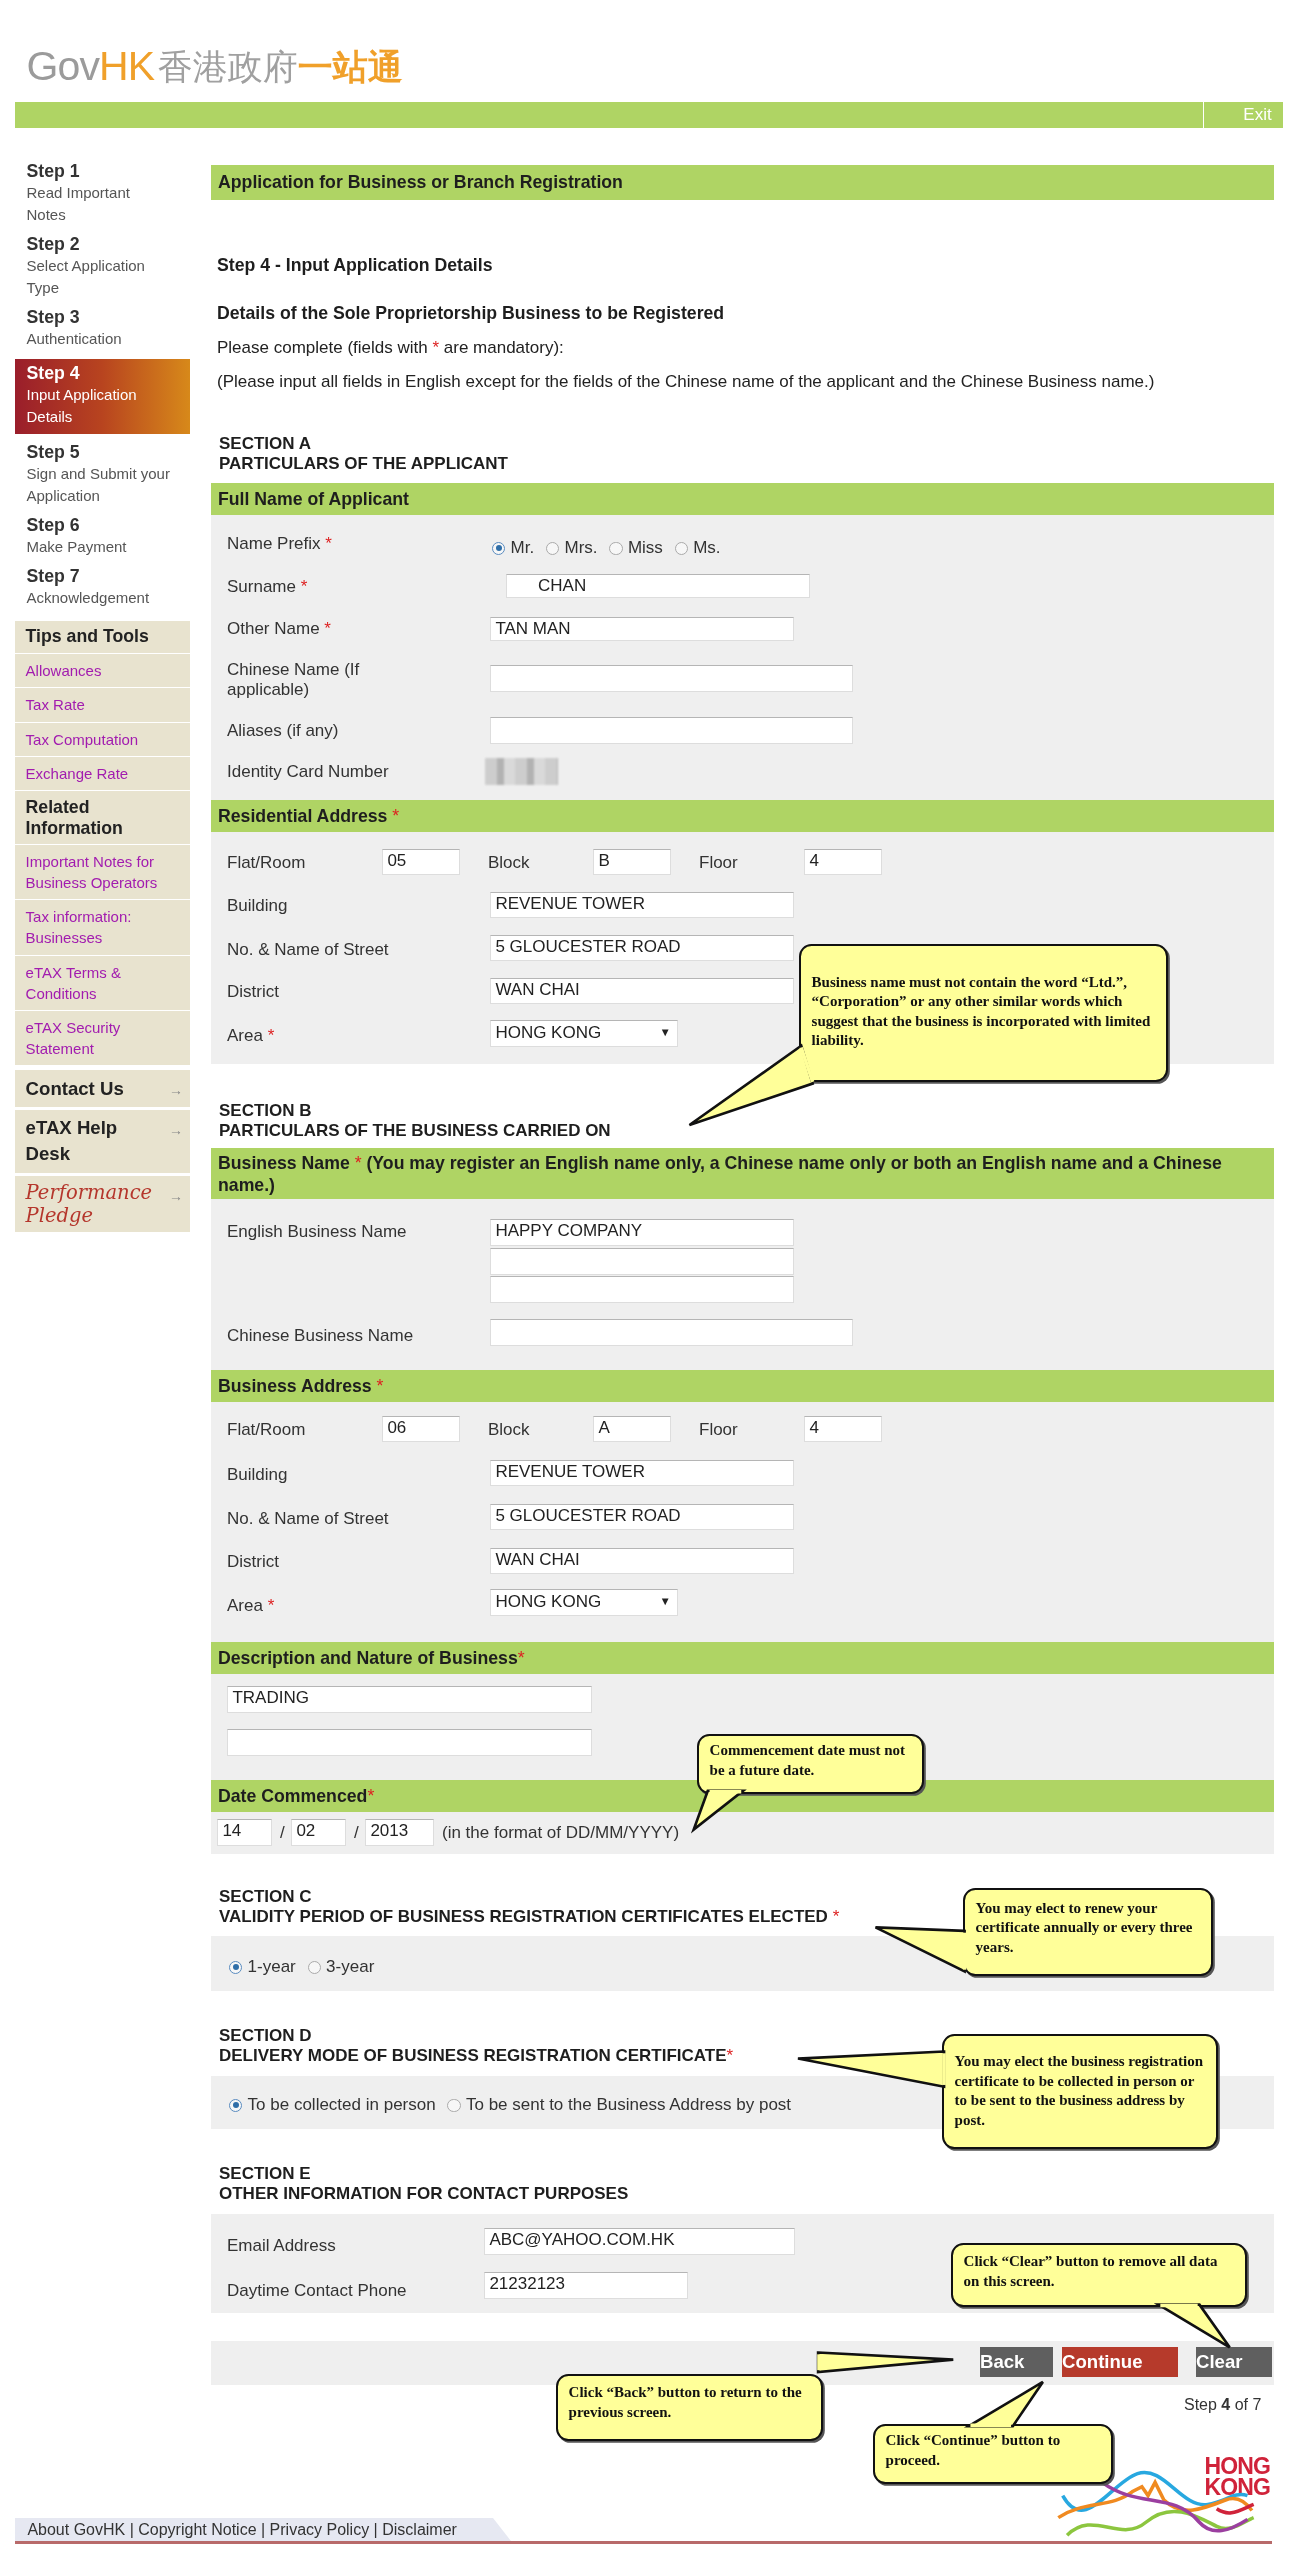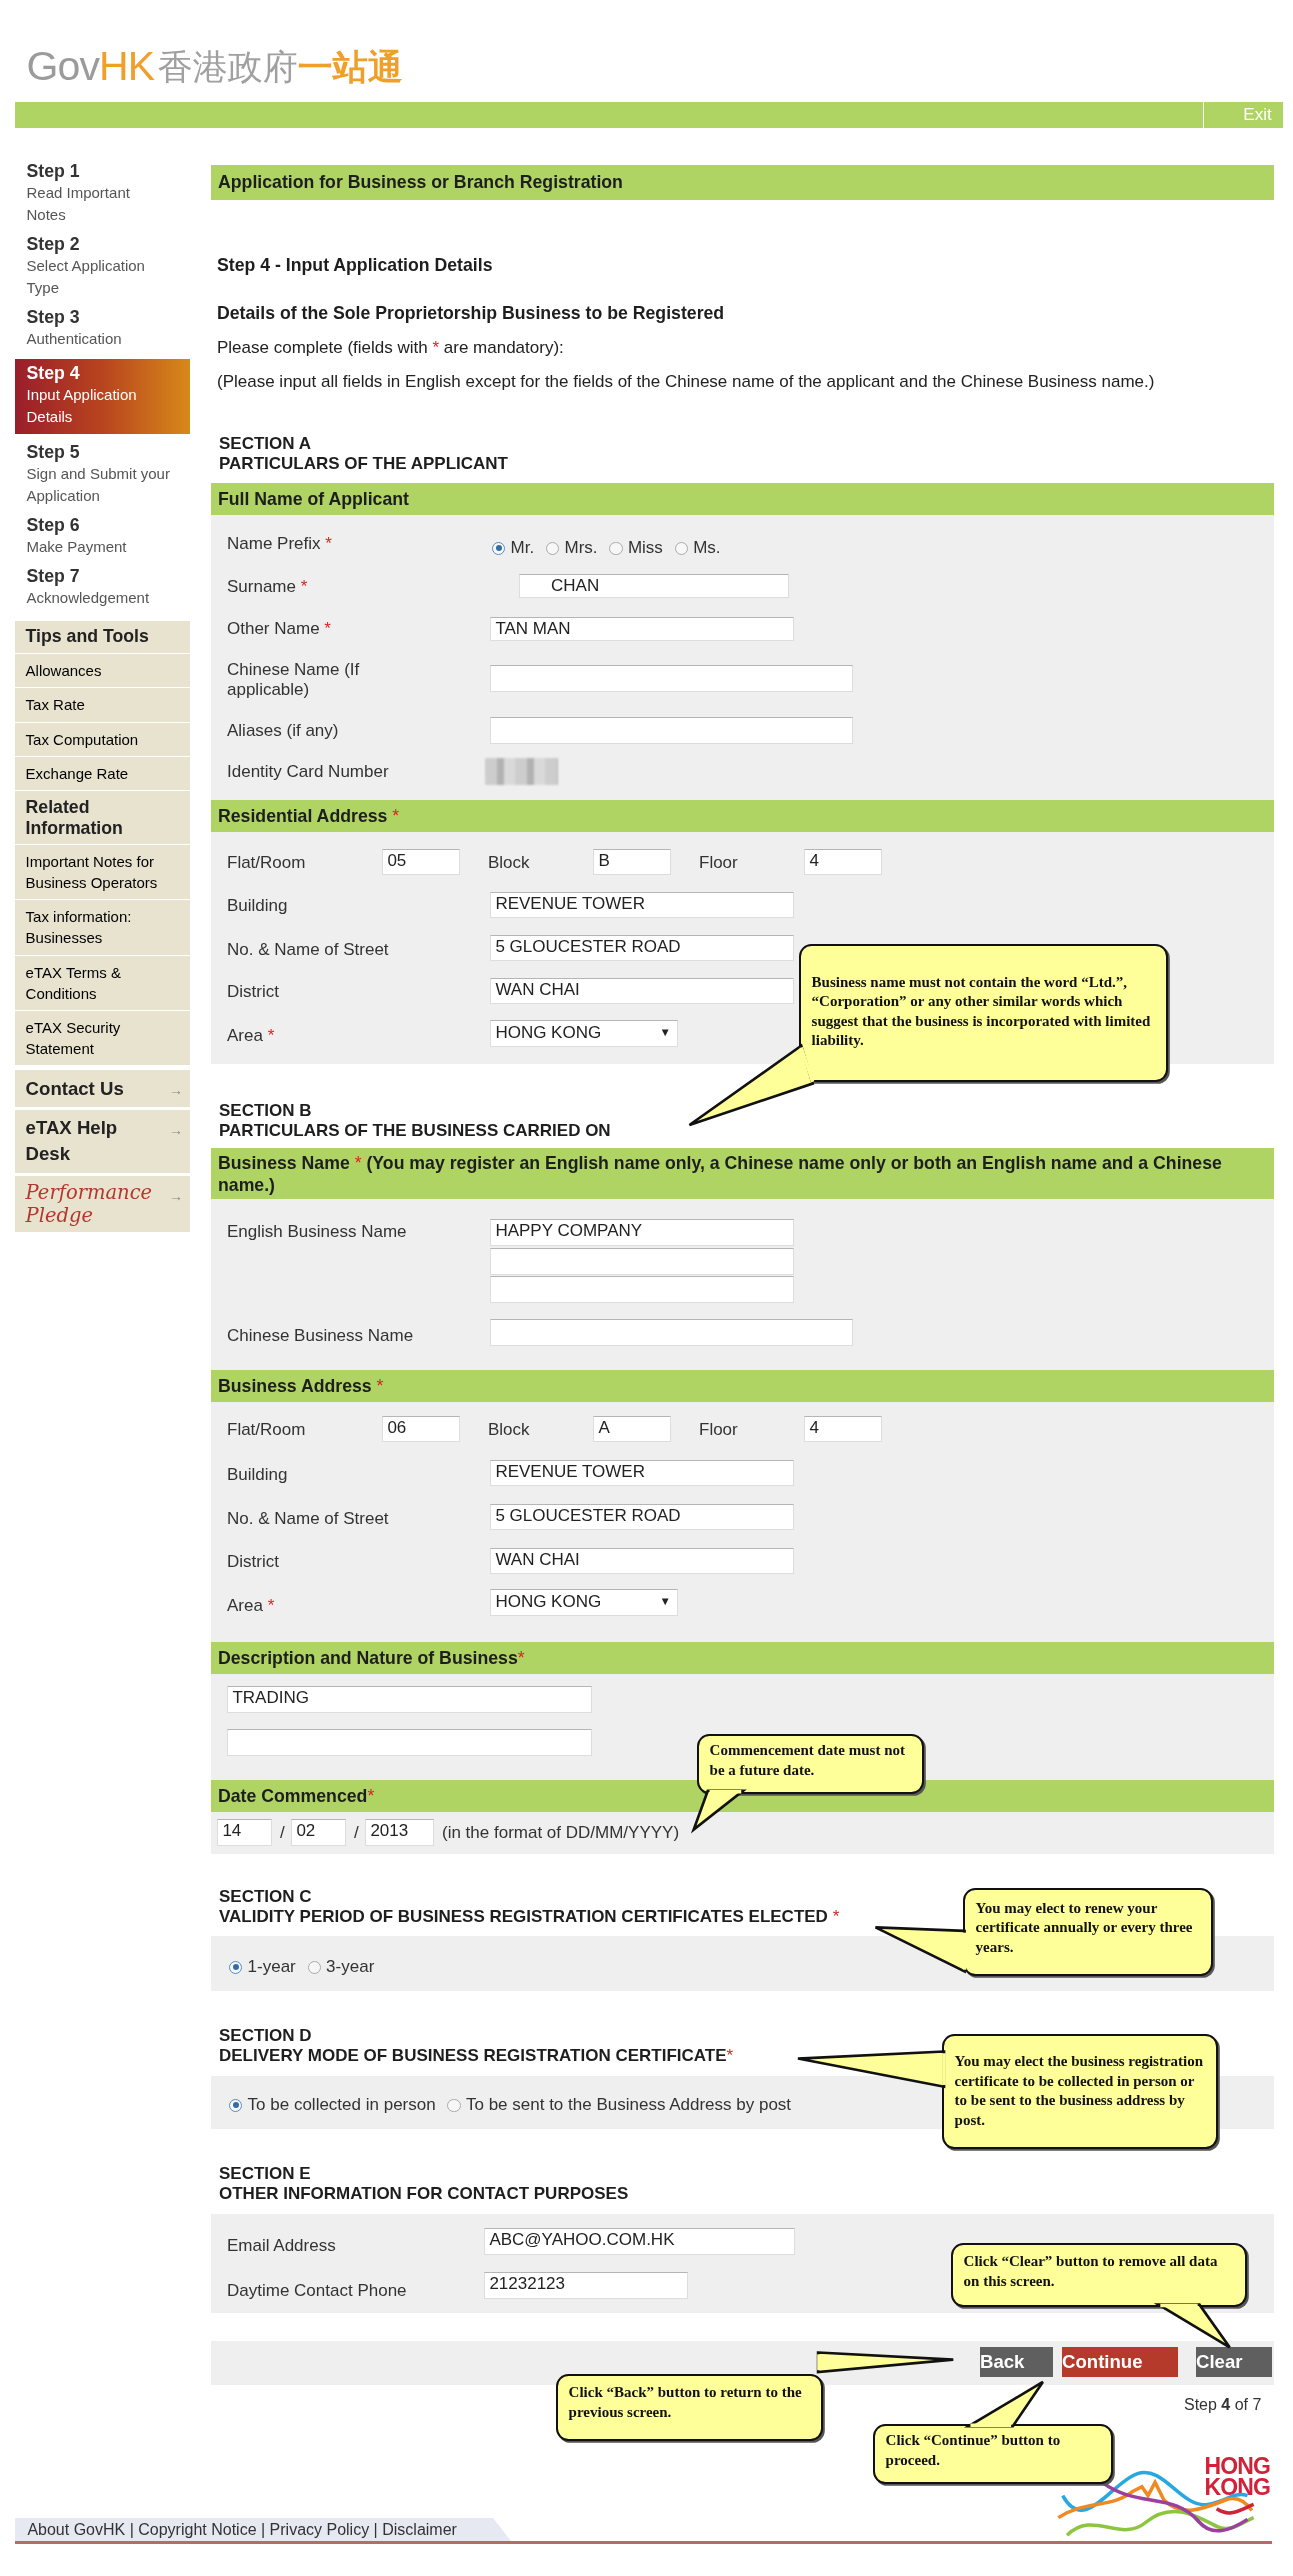--- a/index.html
+++ b/index.html
@@ -19,21 +19,21 @@
   
   .sidebar { position: absolute; left: 15px; top: 158px; width: 175px; }
   .step { padding: 1.8px 10.6px 5.3px 11.5px; line-height: 22px; }
   .step .num { font-weight: bold; font-size: 17.7px; color: #333; display: block; }
   .step .txt { font-size: 15px; color: #555; display: block; line-height: 22px; }
   .step.active { background: linear-gradient(90deg, #9a1e2b 0%, #b8441f 50%, #d7891a 100%); margin-top: 3.5px; margin-bottom: 5.3px; padding-top: 3.5px; padding-bottom: 5.3px; }
   .step.active .num, .step.active .txt { color: #fff; }
 
   .tools { margin-top: 7px; }
   .tool-head { background: #e8e3cf; font-weight: bold; font-size: 17.7px; color: #222; padding: 5.3px 10.6px; border-bottom: 1.8px solid #fff; line-height: 21px; }
-  .tool-link { background: #e8e3cf; font-size: 15px; color: #000000; padding: 6.2px 10.6px; border-bottom: 1.8px solid #fff; line-height: 21px; cursor: pointer; }
+  .tool-link { background: #e8e3cf; font-size: 15px; color: #a21caf; padding: 6.2px 10.6px; border-bottom: 1.8px solid #fff; line-height: 21px; cursor: pointer; }
   .tool-arrow { background: #e8e3cf; font-weight: bold; font-size: 18.6px; color: #222; padding: 5.3px 10.6px; border-bottom: 3.5px solid #fff; line-height: 26px; position: relative; cursor: pointer; }
   .tool-arrow .arr { position: absolute; right: 7px; top: 7px; font-size: 14px; color: #888; font-weight: normal; }
   .pledge { font-family: "DejaVu Serif", serif; font-style: italic; color: #b5362c; font-size: 19.5px; font-weight: normal; line-height: 23px; }
   .bar { background: #afd464; font-weight: bold; font-size: 17.7px; color: #1e1e1e; padding: 0 7px; }
   .panel { background: #efefef; }
   .req { color: #d22; font-weight: normal; }
   .abs { position: absolute; }
 
   .lbl { position: absolute; font-size: 17px; color: #333; line-height: 19.5px; }
   .inp { position: absolute; height: 24px; background: #fff; border: 0.9px solid #ddd; border-top: 1.8px solid #b5b5b5; font-size: 17px; color: #222; padding: 0 4.4px; line-height: 21px; font-family: "Liberation Sans", sans-serif; white-space: nowrap; overflow: hidden; }
@@ -160,21 +160,21 @@
 <div class="rad-group" style="left:492px;top:538px;">
   <span class="opt"><span class="radio on"></span><span>Mr.</span></span>
   <span class="opt"><span class="radio"></span><span>Mrs.</span></span>
   <span class="opt"><span class="radio"></span><span>Miss</span></span>
   <span class="opt"><span class="radio"></span><span>Ms.</span></span>
 </div>
 
 <div class="lbl" style="left:227px;top:577px;">
   <span>Surname</span> <span class="req">*</span>
 </div>
-<div class="inp" style="left:519px;top:574px;width:270px;padding-left:31px;">CHAN</div>
+<div class="inp" style="left:506px;top:574px;width:304px;padding-left:31px;">CHAN</div>
 
 <div class="lbl" style="left:227px;top:619px;">
   <span>Other Name</span> <span class="req">*</span>
 </div>
 <div class="inp" style="left:490px;top:617px;width:304px;">TAN MAN</div>
 
 <div class="lbl" style="left:227px;top:660px;width:177px;">Chinese Name (If applicable)</div>
 <div class="inp" style="left:490px;top:665px;width:363px;height:26.5px;"></div>
 
 <div class="lbl" style="left:227px;top:721px;">Aliases (if any)</div>

